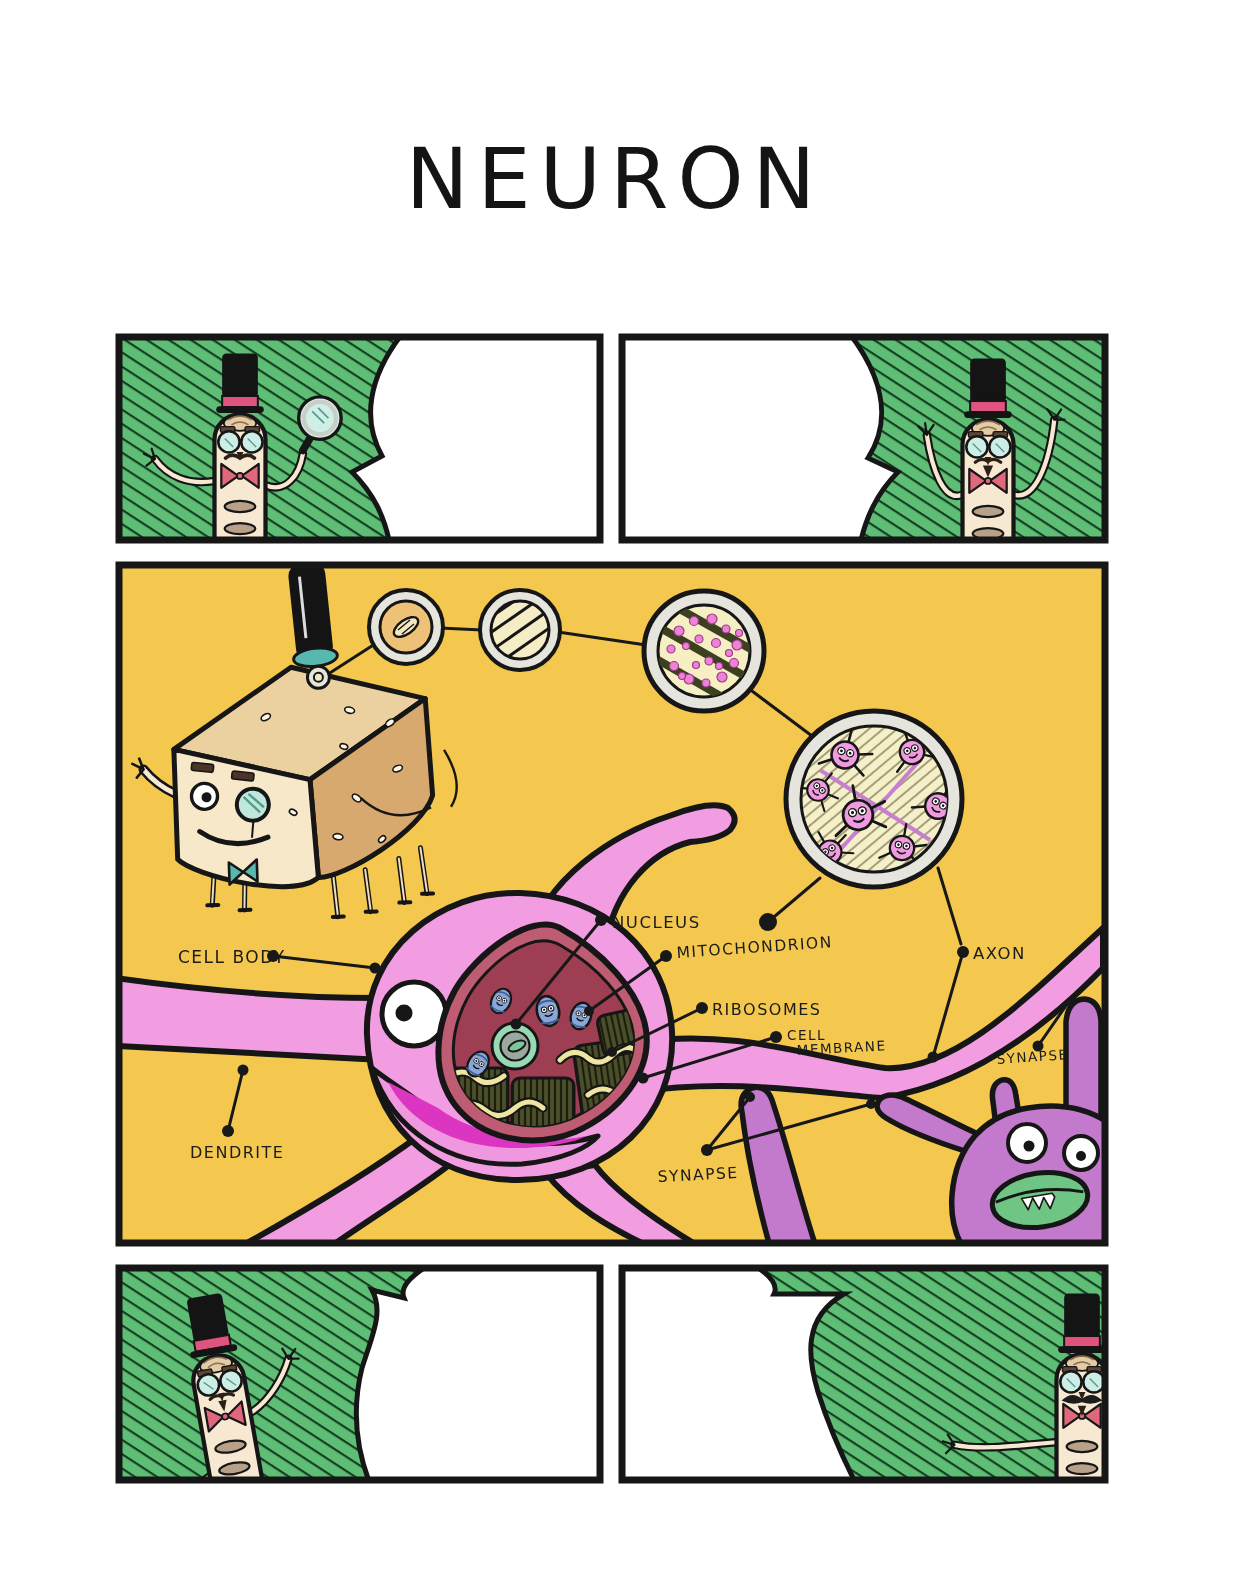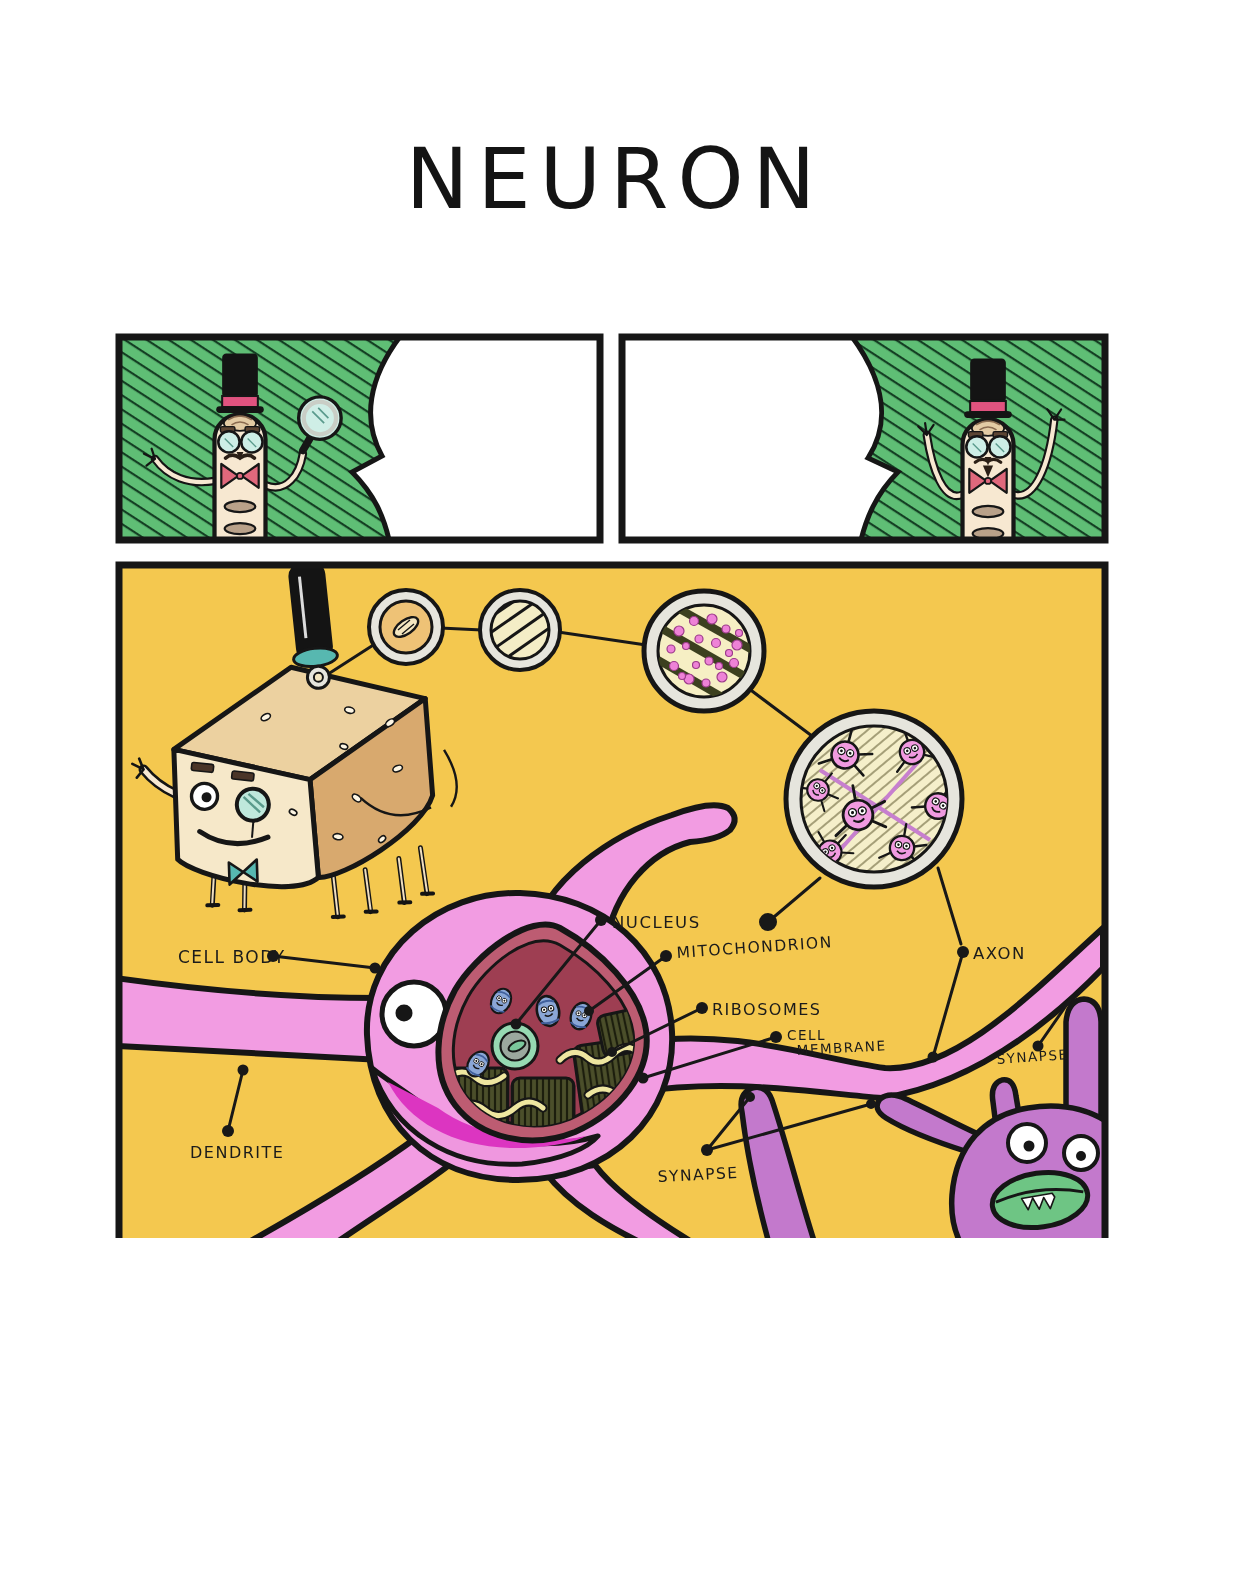--- a/index.html
+++ b/index.html
@@ -1,16 +1,16 @@
 <!DOCTYPE html>
 <html><head>
 <meta charset="utf-8">
 <style>
   html,body{margin:0;padding:0;background:#ffffff;}
-  #page{position:relative;width:1250px;height:1238px;background:#ffffff;font-family:"DejaVu Sans",sans-serif;}
+  #page{position:relative;width:1250px;height:1590px;background:#ffffff;font-family:"DejaVu Sans",sans-serif;}
   svg{display:block;}
   .lbl{font-family:"DejaVu Sans",sans-serif;fill:#1b1b1b;letter-spacing:1.5px;}
   .title{font-family:"DejaVu Sans",sans-serif;fill:#141414;letter-spacing:9px;}
   .leader{stroke:#181818;stroke-width:3;fill:none;stroke-linecap:round;}
   .ldot{fill:#181818;}
   .armOut{stroke:#141414;stroke-width:10;fill:none;stroke-linecap:round;}
   .armIn{stroke:#f7e8d1;stroke-width:5;fill:none;stroke-linecap:round;}
   .spike{stroke:#141414;stroke-width:2.6;fill:none;stroke-linecap:round;}
 </style>
 </head>

